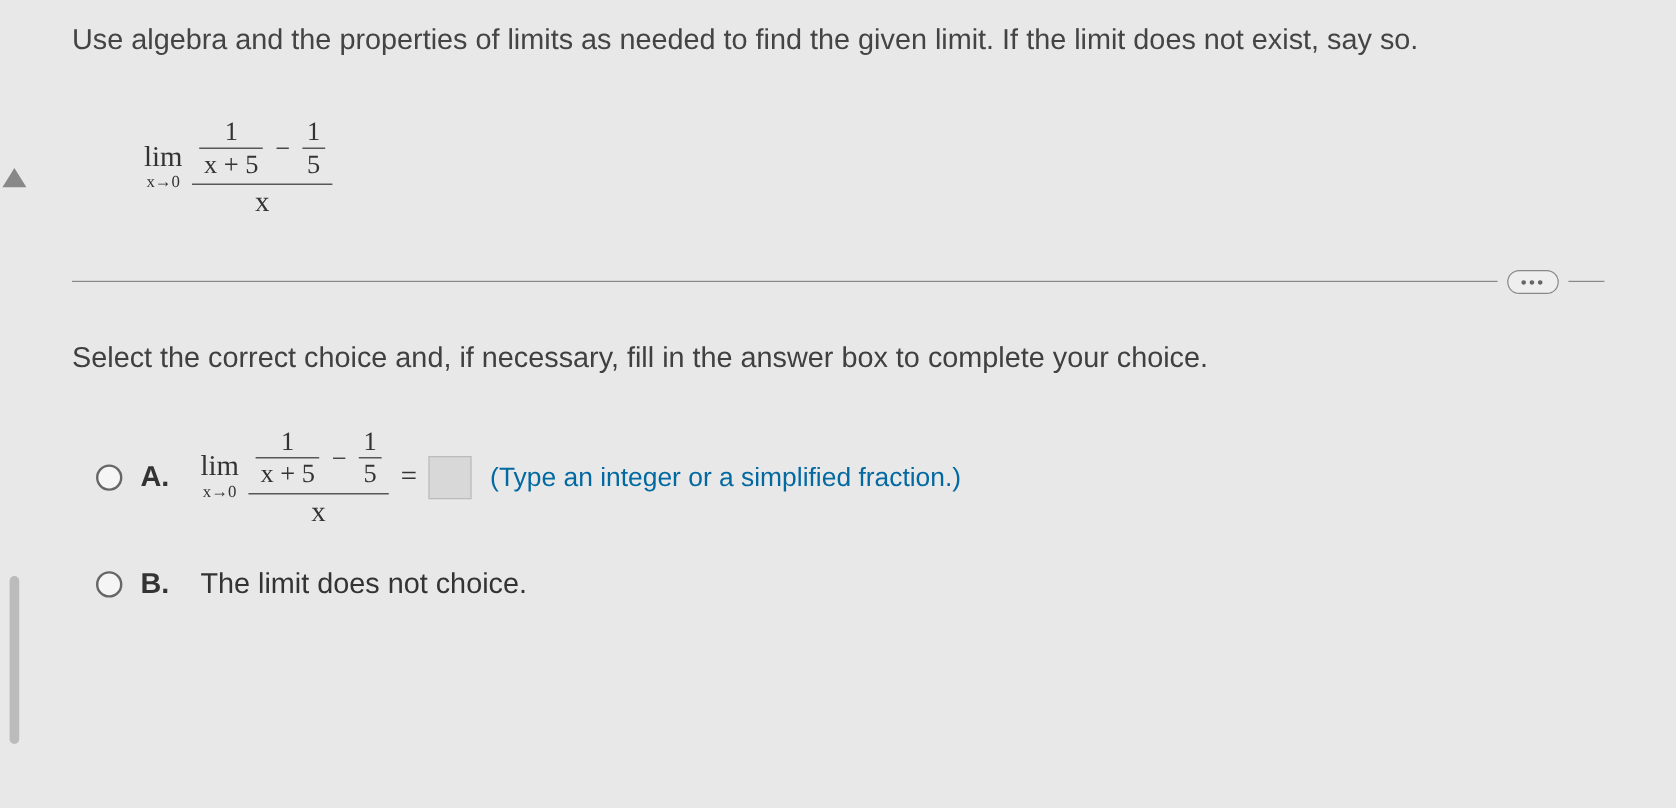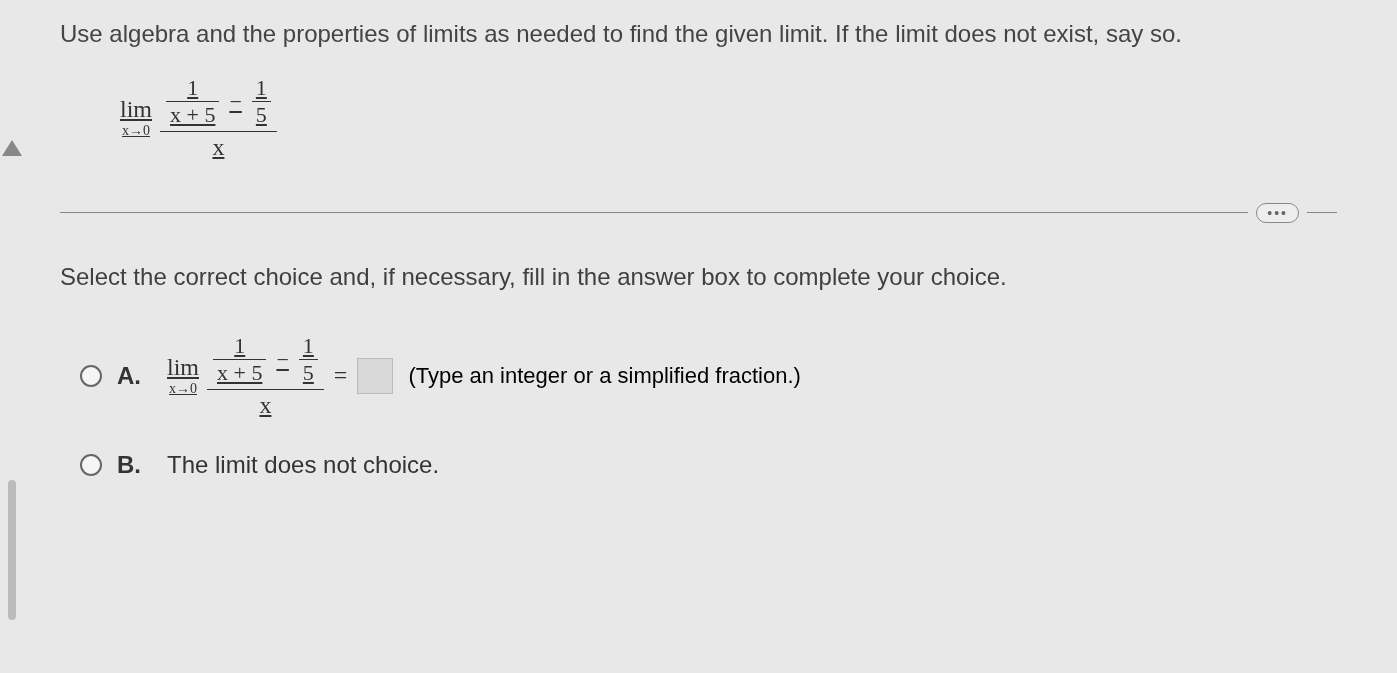--- a/index.html
+++ b/index.html
@@ -15,30 +15,29 @@
       position: relative;
       color: #333;
       overflow: hidden;
     }
     .content {
       padding: 20px 60px 20px 60px;
     }
     .question-text {
       font-size: 24px;
       color: #444;
-      margin-bottom: 25px;
+      margin-bottom: 47px;
     }
     .limit-expr {
       margin-left: 60px;
       margin-bottom: 40px;
       display: flex;
       align-items: center;
       font-size: 24px;
       font-family: 'Times New Roman', serif;
-      text-decoration: underline;
     }
     .lim-block {
       display: inline-flex;
       flex-direction: column;
       align-items: center;
       margin-right: 8px;
     }
     .lim-label {
       font-size: 24px;
     }
@@ -133,21 +132,21 @@
     }
     .answer-box {
       width: 36px;
       height: 36px;
       background: #d8d8d8;
       border: 1px solid #bbb;
       margin-right: 15px;
     }
     .hint {
       font-size: 22px;
-      color: #000000;
+      color: #0369a1;
     }
     .left-marker {
       position: absolute;
       left: 2px;
       top: 140px;
       width: 0;
       height: 0;
       border-left: 10px solid transparent;
       border-right: 10px solid transparent;
       border-bottom: 16px solid #888;

